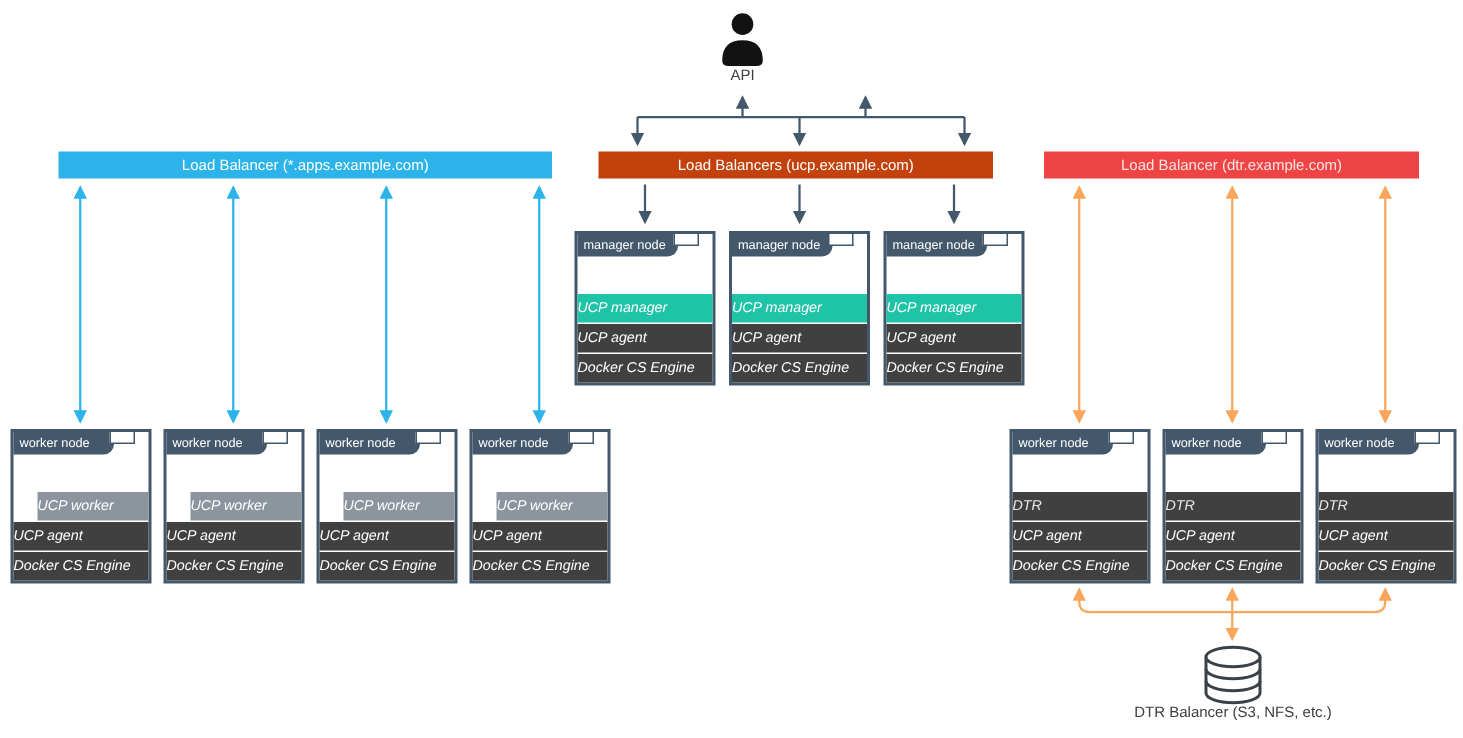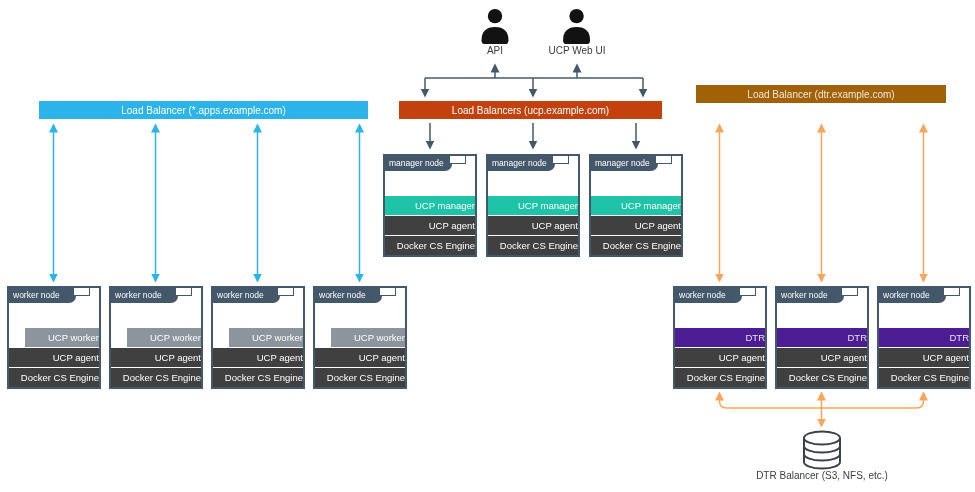--- a/index.html
+++ b/index.html
@@ -10,37 +10,37 @@
   
   .actor{position:absolute;top:8px;transform:translateX(-50%);display:flex;
          flex-direction:column;align-items:center;}
   .actor .lbl{font-size:10px;color:#3d3d3d;margin-top:1px;white-space:nowrap;}
 
   
   .lb{position:absolute;height:18px;line-height:20px;text-align:center;
       font-size:10px;color:#ffffff;white-space:nowrap;}
   .lb-apps{left:39px;top:101px;width:329px;background:#2BB3EA;}
   .lb-ucp{left:399px;top:101px;width:263px;background:#c2410c;}
-  .lb-dtr{left:696px;top:85px;width:250px;background:#a16207;color:rgba(255,255,255,0.85);}
+  .lb-dtr{left:696px;top:101px;width:250px;background:#ef4444;color:rgba(255,255,255,0.85);}
 
   
   .node{position:absolute;width:94px;height:103px;background:#fff;
         border:2px solid #44586C;box-sizing:border-box;display:flex;
         flex-direction:column;justify-content:flex-end;}
   .tab{position:absolute;left:0;top:0;width:63px;height:15px;background:#44586C;
        border-bottom-right-radius:7px;color:#fff;font-size:8.5px;line-height:15px;
        padding-left:4px;white-space:nowrap;}
   .notch{position:absolute;left:64px;top:0;width:17px;height:8px;background:#fff;
          border:1.5px solid #44586C;border-top:none;box-sizing:border-box;}
-  .row{height:19px;line-height:19px;margin-top:1px;text-align:right;
-       font-size:9.5px;color:#ffffff;white-space:nowrap;}
+  .row{height:19px;line-height:19px;margin-top:1px;text-align:left;
+       font-size:9.5px;color:#ffffff;white-space:nowrap;font-style:italic;}
   .r-teal{background:#1FC3A7;}
   .r-blue{background:#404040;}
   .r-gray{background:#8C959D;margin-left:16px;}
-  .r-orange{background:#4c1d95;color:rgba(255,255,255,0.88);}
+  .r-orange{background:#404040;color:rgba(255,255,255,0.88);}
 
   .m1{left:383px;top:154px;} .m2{left:486px;top:154px;} .m3{left:589px;top:154px;}
   .w1{left:7px;top:286px;}   .w2{left:109px;top:286px;} .w3{left:211px;top:286px;} .w4{left:313px;top:286px;}
   .d1{left:673px;top:286px;} .d2{left:775px;top:286px;} .d3{left:877px;top:286px;}
 
   .storage-label{position:absolute;left:822px;top:470px;transform:translateX(-50%);
                  font-size:10px;color:#3d3d3d;white-space:nowrap;}
 </style>
 </head>
 <body>
@@ -98,27 +98,20 @@
       <path d="M804,454 A18,6.5 0 0 0 840,454"></path>
     </g>
   </svg>
 
   <div class="actor" style="left:495px">
     <svg width="36" height="36" viewBox="0 0 40 40">
       <circle cx="20" cy="9" r="8" fill="#121212"></circle>
       <path d="M5 36 Q5 21 20 21 Q35 21 35 36 Q35 40 31 40 L9 40 Q5 40 5 36 Z" fill="#121212"></path>
     </svg>
     <span class="lbl">API</span>
-  </div>
-  <div class="actor" style="left:577px">
-    <svg width="36" height="36" viewBox="0 0 40 40">
-      <circle cx="20" cy="9" r="8" fill="#121212"></circle>
-      <path d="M5 36 Q5 21 20 21 Q35 21 35 36 Q35 40 31 40 L9 40 Q5 40 5 36 Z" fill="#121212"></path>
-    </svg>
-    <span class="lbl">UCP Web UI</span>
   </div>
 
   <div class="lb lb-apps">Load Balancer (*.apps.example.com)</div>
   <div class="lb lb-ucp">Load Balancers (ucp.example.com)</div>
   <div class="lb lb-dtr">Load Balancer (dtr.example.com)</div>
 
   <div class="node m1">
     <div class="tab">manager node</div>
     <div class="notch"></div>
     <div class="row r-teal">UCP manager</div>

